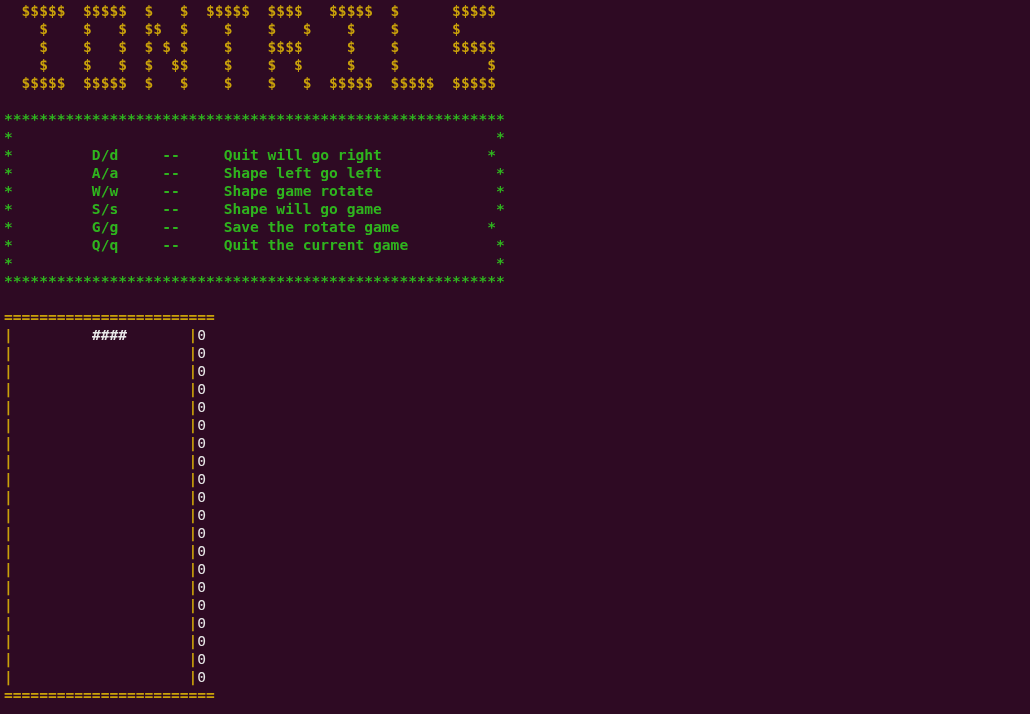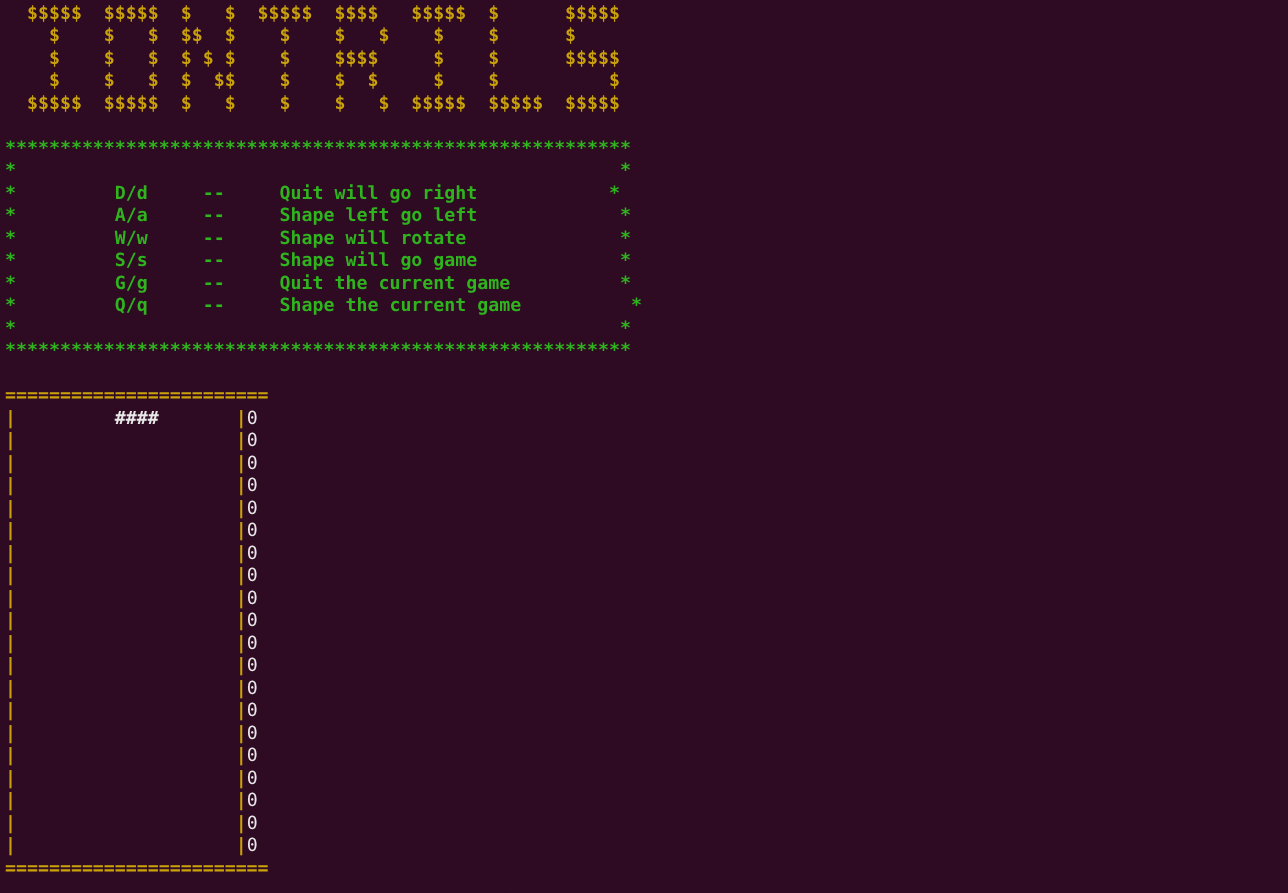--- a/index.html
+++ b/index.html
@@ -29,24 +29,24 @@
 <pre id="out"><span class="yellow bold">  $$$$$  $$$$$  $   $  $$$$$  $$$$   $$$$$  $      $$$$$</span>
 <span class="yellow bold">    $    $   $  $$  $    $    $   $    $    $      $    </span>
 <span class="yellow bold">    $    $   $  $ $ $    $    $$$$     $    $      $$$$$</span>
 <span class="yellow bold">    $    $   $  $  $$    $    $  $     $    $          $</span>
 <span class="yellow bold">  $$$$$  $$$$$  $   $    $    $   $  $$$$$  $$$$$  $$$$$</span>
 <span></span>
 <span class="green bold">*********************************************************</span>
 <span class="green bold">*                                                       *</span>
 <span class="green bold">*         D/d     --     Quit will go right            *</span>
 <span class="green bold">*         A/a     --     Shape left go left             *</span>
-<span class="green bold">*         W/w     --     Shape will rotate              *</span>
+<span class="green bold">*         W/w     --     Shape game rotate              *</span>
 <span class="green bold">*         S/s     --     Shape will go game             *</span>
-<span class="green bold">*         G/g     --     Quit the current game          *</span>
-<span class="green bold">*         Q/q     --     Shape the current game          *</span>
+<span class="green bold">*         G/g     --     Save the rotate game          *</span>
+<span class="green bold">*         Q/q     --     Quit the current game          *</span>
 <span class="green bold">*                                                       *</span>
 <span class="green bold">*********************************************************</span>
 <span></span>
 <span class="yellow bold">========================</span>
 <span class="yellow bold">|</span><span>         </span><span class="white bold">####</span><span>       </span><span class="yellow bold">|</span><span class="white">0</span>
 <span class="yellow bold">|</span><span>                    </span><span class="yellow bold">|</span><span class="white">0</span>
 <span class="yellow bold">|</span><span>                    </span><span class="yellow bold">|</span><span class="white">0</span>
 <span class="yellow bold">|</span><span>                    </span><span class="yellow bold">|</span><span class="white">0</span>
 <span class="yellow bold">|</span><span>                    </span><span class="yellow bold">|</span><span class="white">0</span>
 <span class="yellow bold">|</span><span>                    </span><span class="yellow bold">|</span><span class="white">0</span>

